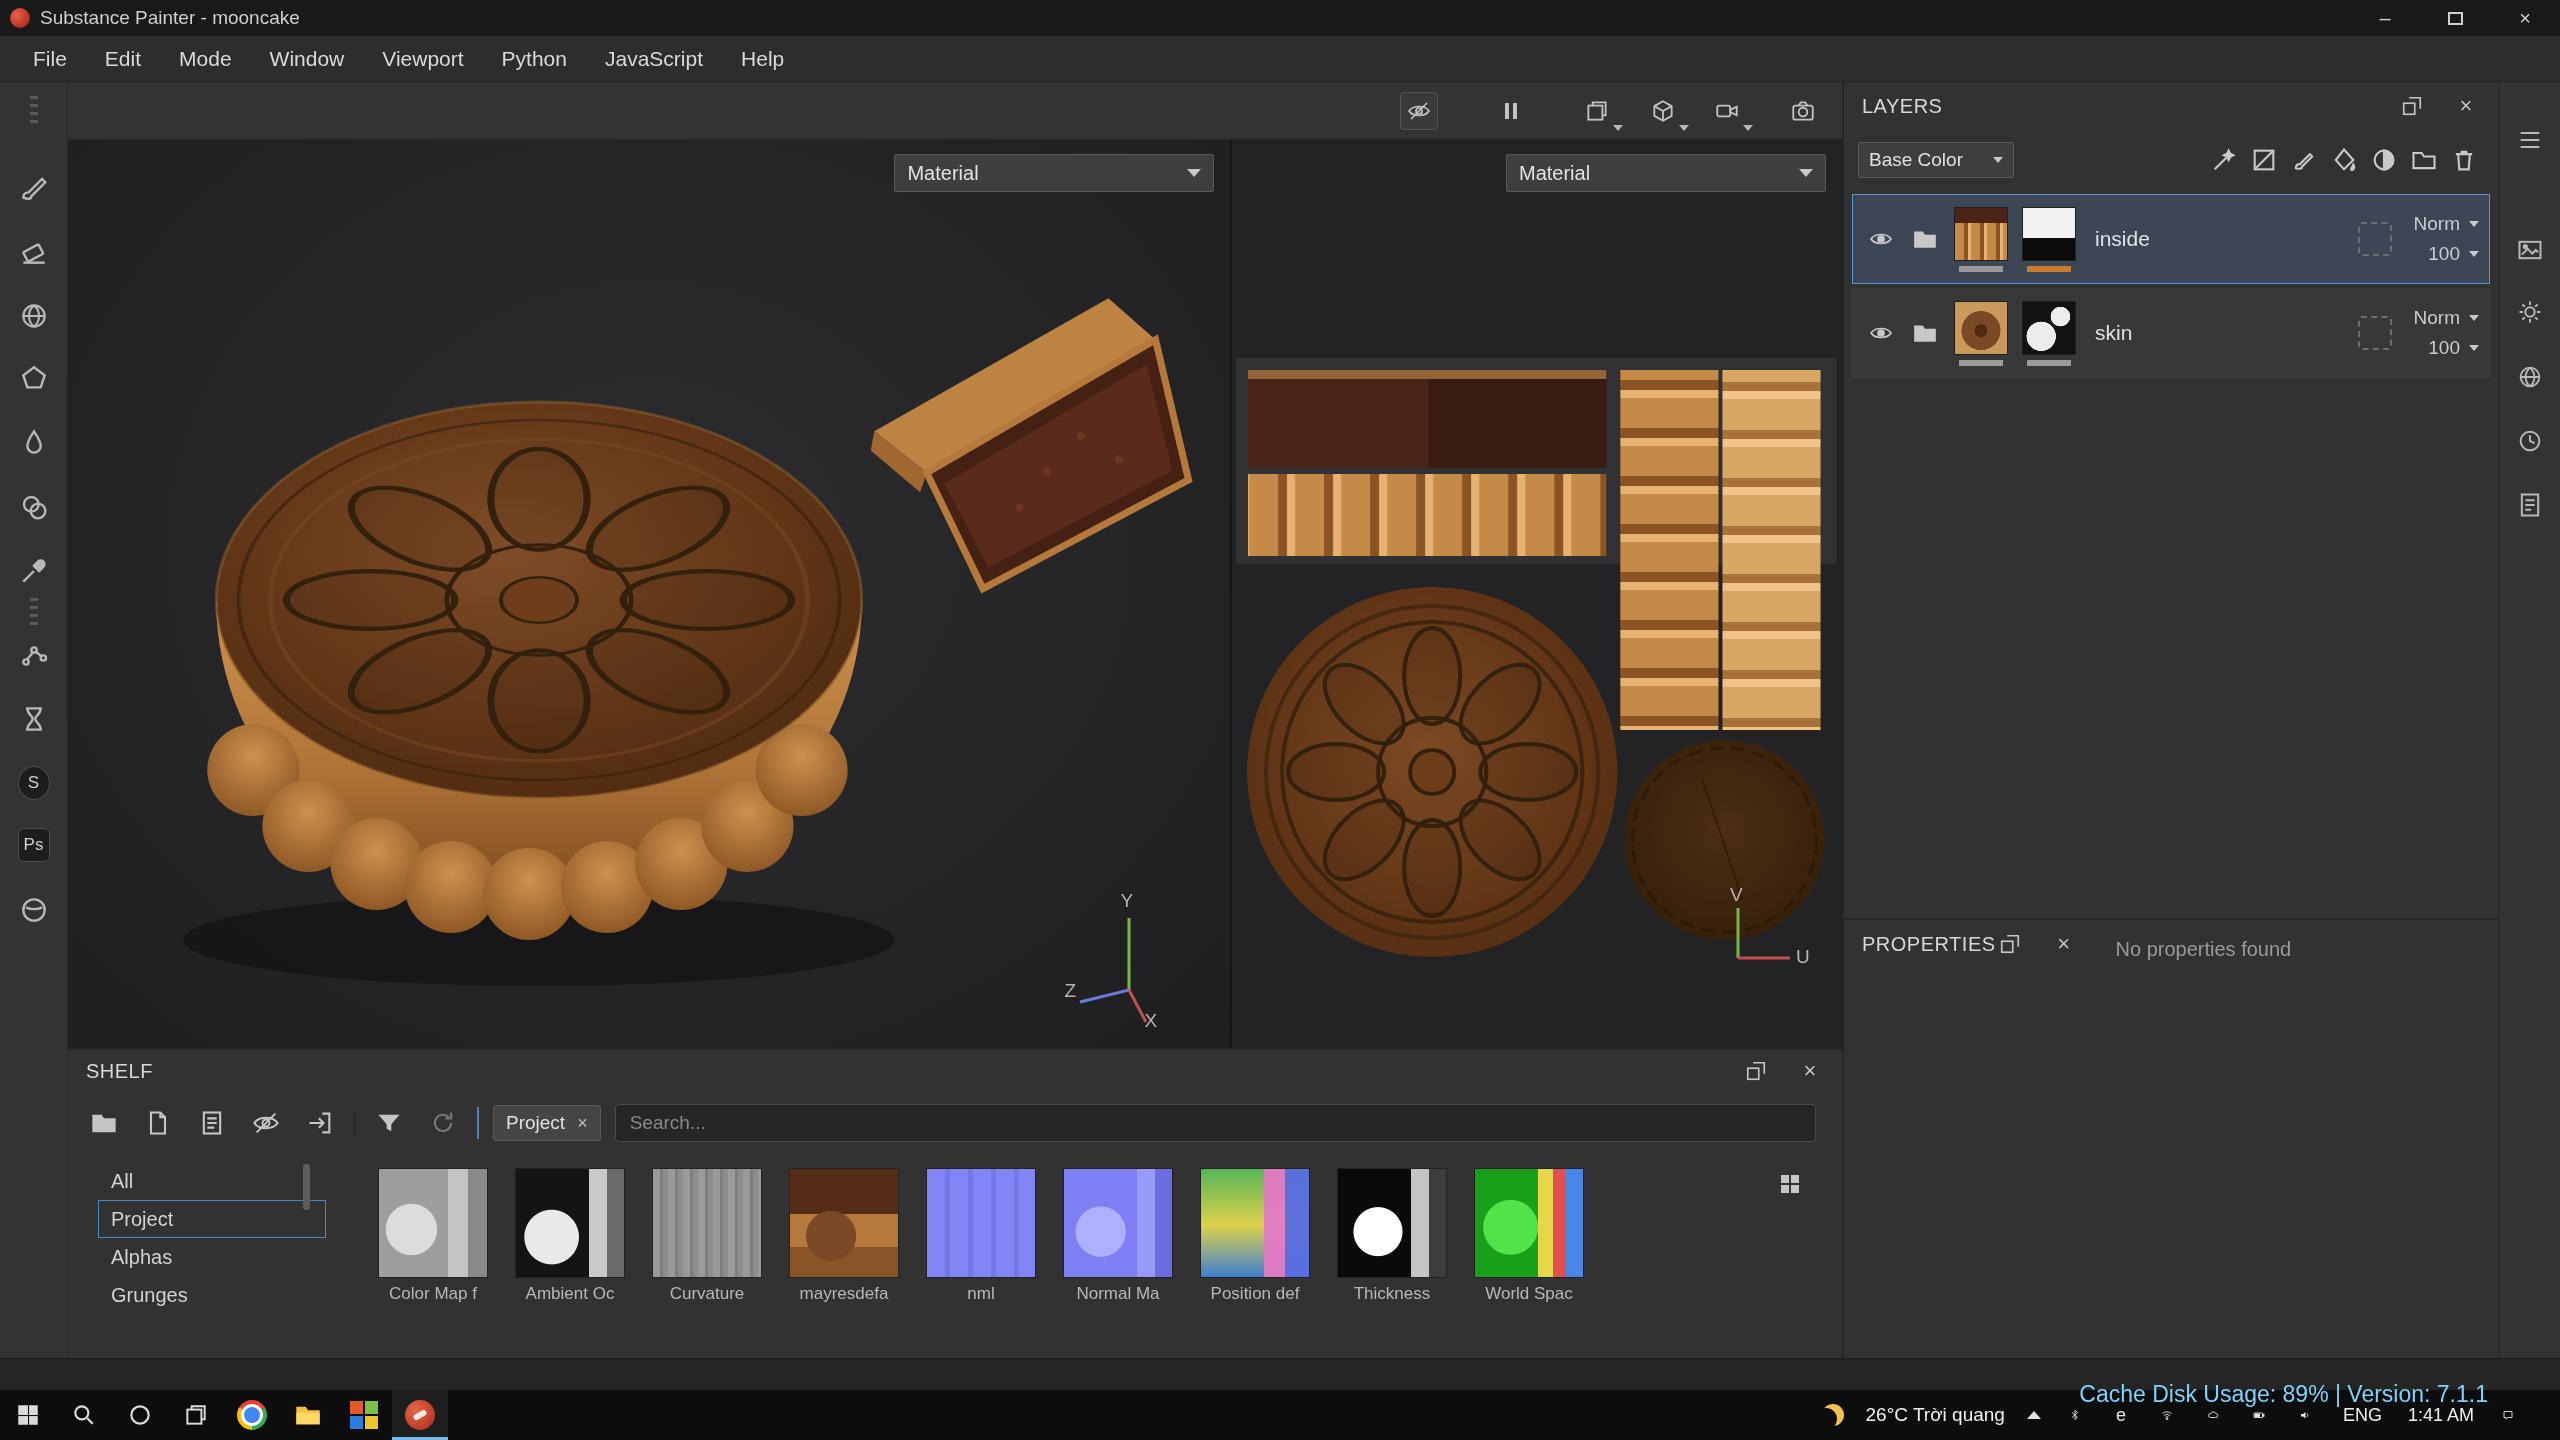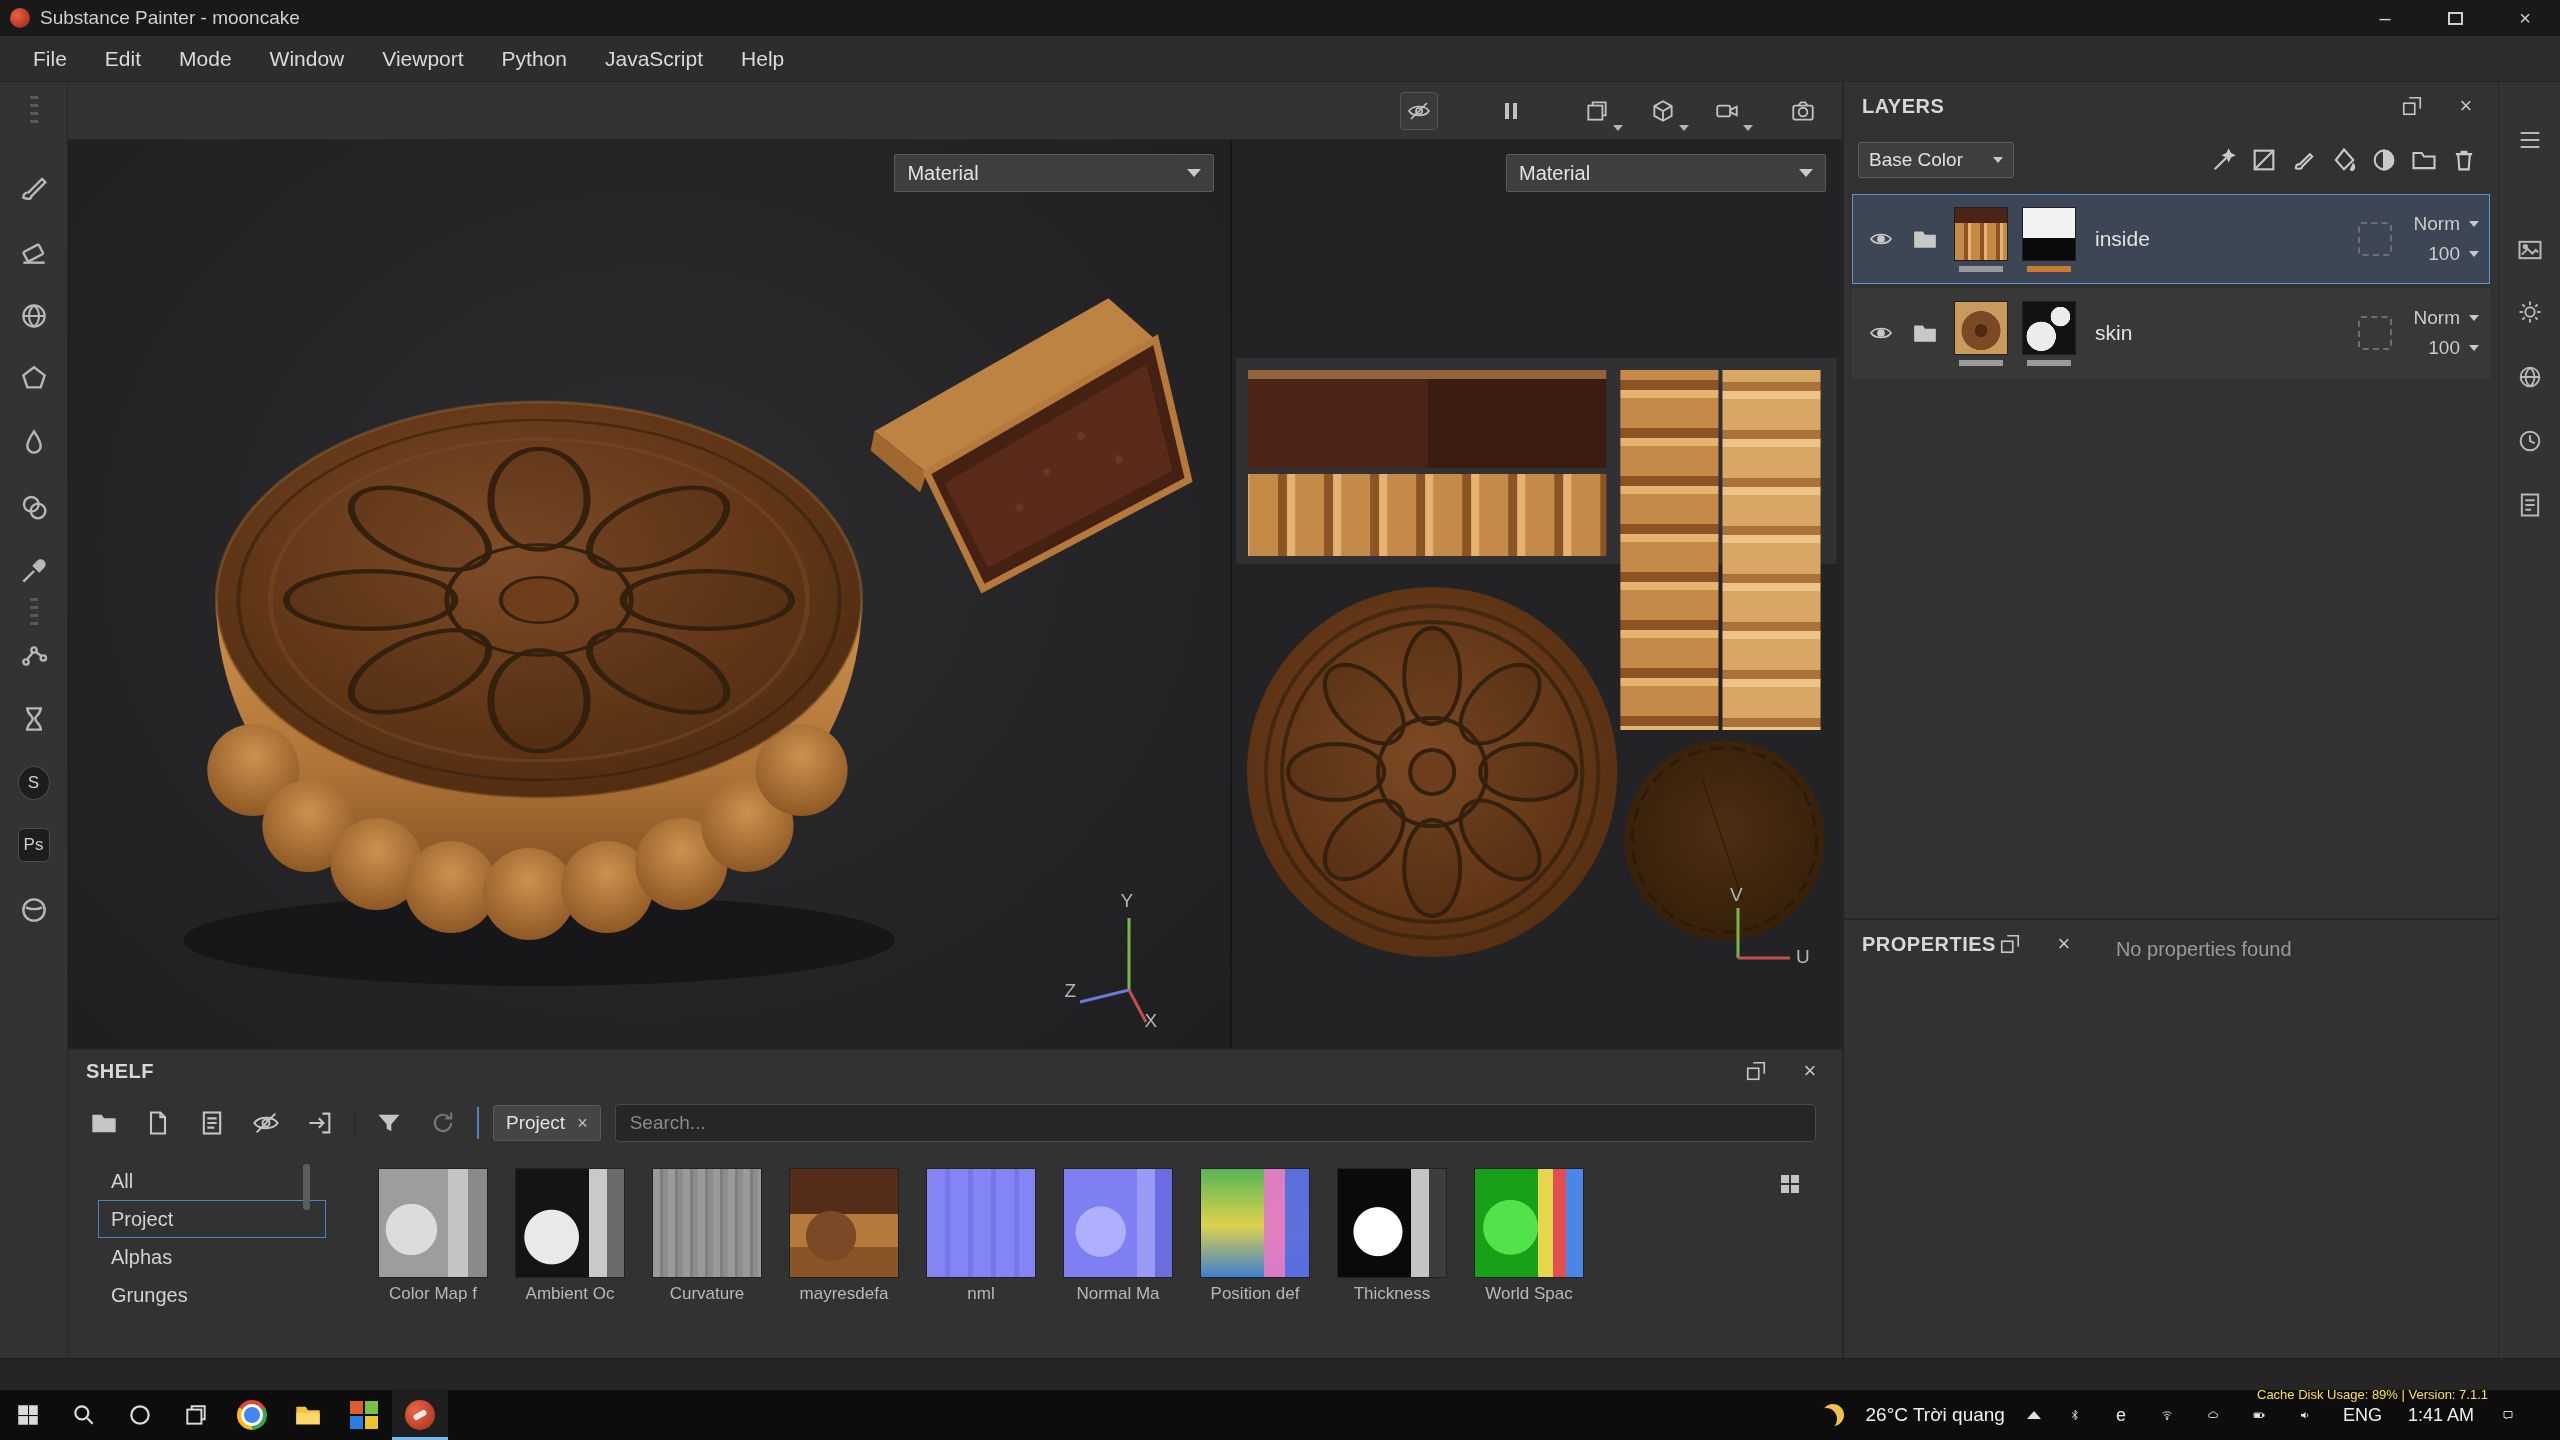--- a/index.html
+++ b/index.html
@@ -59,21 +59,21 @@
   .caret.sm{border-left-width:5px;border-right-width:5px;border-top-width:6px;}
 
   .gizmo{position:absolute;z-index:4;}
   .gizmo-3d{right:36px;bottom:18px;width:130px;height:140px;}
   .gizmo-2d{right:30px;bottom:66px;width:96px;height:96px;}
   .ax{position:absolute;font-size:19px;color:#b5b5b5;}
 
   
   .shelf{flex:1;background:#323232;display:flex;flex-direction:column;border-top:2px solid #262626;min-height:0;}
   .shelf-header{height:42px;display:flex;align-items:center;padding:0 18px;flex:none;}
-  .panel-title{font-size:20px;letter-spacing:.5px;color:#d8d8d8;flex:1;font-weight:bold;}
+  .panel-title{font-size:20px;letter-spacing:.5px;color:#d8d8d8;flex:1;}
   .hdr-icons{display:flex;gap:26px;align-items:center;}
   .hdr-btn{background:transparent;border:0;color:#c5c5c5;font-size:22px;display:flex;
     align-items:center;justify-content:center;width:28px;height:28px;padding:0;}
   .shelf-toolbar{height:62px;display:flex;align-items:center;padding:0 16px;flex:none;gap:14px;}
   .sh-btn{width:40px;height:40px;background:transparent;border:0;display:flex;
     align-items:center;justify-content:center;flex:none;}
   .vdiv{width:1px;height:30px;background:#262626;flex:none;}
   .tag-caret{width:2px;height:32px;background:#4a86c5;flex:none;}
   .chip{display:flex;align-items:center;gap:12px;background:#454545;border:1px solid #5a5a5a;
     border-radius:3px;height:36px;padding:0 12px;font-size:19px;color:#e0e0e0;flex:none;}
@@ -152,21 +152,21 @@
   .props-empty{padding:18px 20px;font-size:20px;color:#9a9a9a;}
 
   
   .right-edge{width:62px;background:#333;border-left:1px solid #272727;position:relative;flex:none;}
   .edge-btn{position:absolute;left:50%;transform:translateX(-50%);width:44px;height:44px;
     display:flex;align-items:center;justify-content:center;background:transparent;border:0;}
 
   
   .statusbar{height:32px;background:#252525;border-top:1px solid #1d1d1d;display:flex;
     align-items:center;justify-content:flex-end;padding-right:72px;}
-  .status-text{font-size:13px;color:#fde047;margin-top:40px;}
+  .status-text{font-size:23px;color:#7dd3fc;margin-top:40px;}
 
   
   .taskbar{height:50px;background:#0d0d0d;display:flex;align-items:stretch;}
   .tb-left{display:flex;}
   .tb-btn{width:56px;border:0;background:transparent;display:flex;align-items:center;justify-content:center;}
   .tb-btn.active{background:rgba(255,255,255,.07);box-shadow:inset 0 -3px 0 #76b9ed;}
   .chrome-ico{width:30px;height:30px;border-radius:50%;position:relative;
     background:conic-gradient(from -60deg,#ea4335 0 120deg,#34a853 120deg 240deg,#fbbc05 240deg 360deg);}
   .chrome-ico::after{content:"";position:absolute;inset:7px;border-radius:50%;background:#4285f4;
     box-shadow:0 0 0 3px #fff;}

